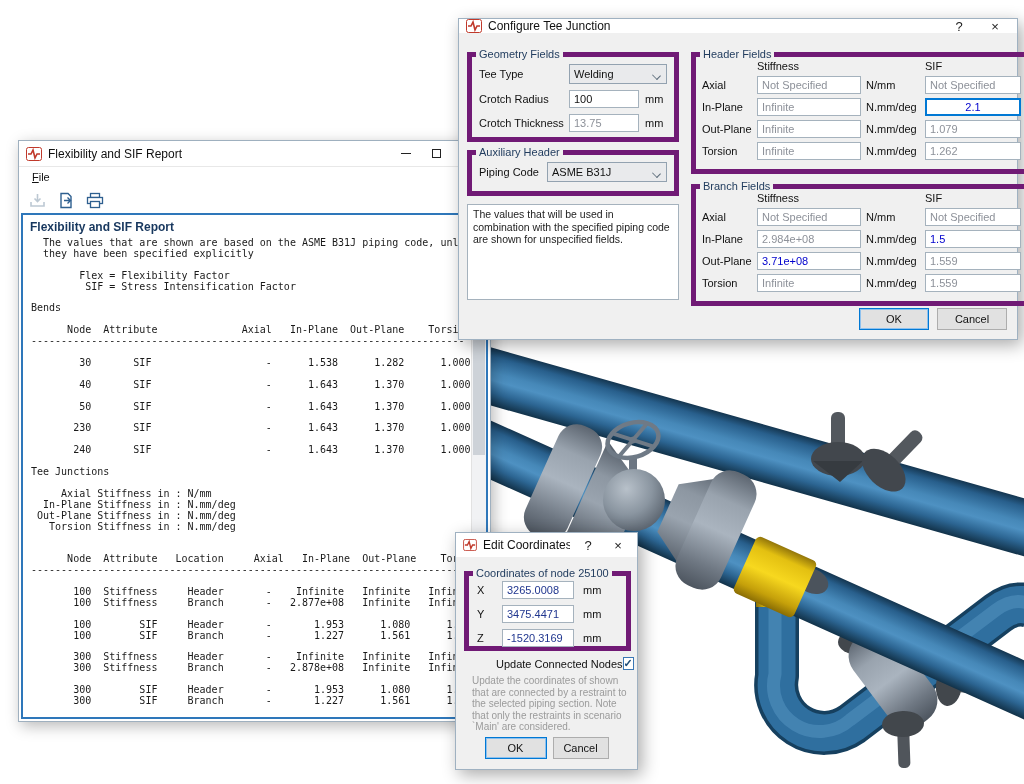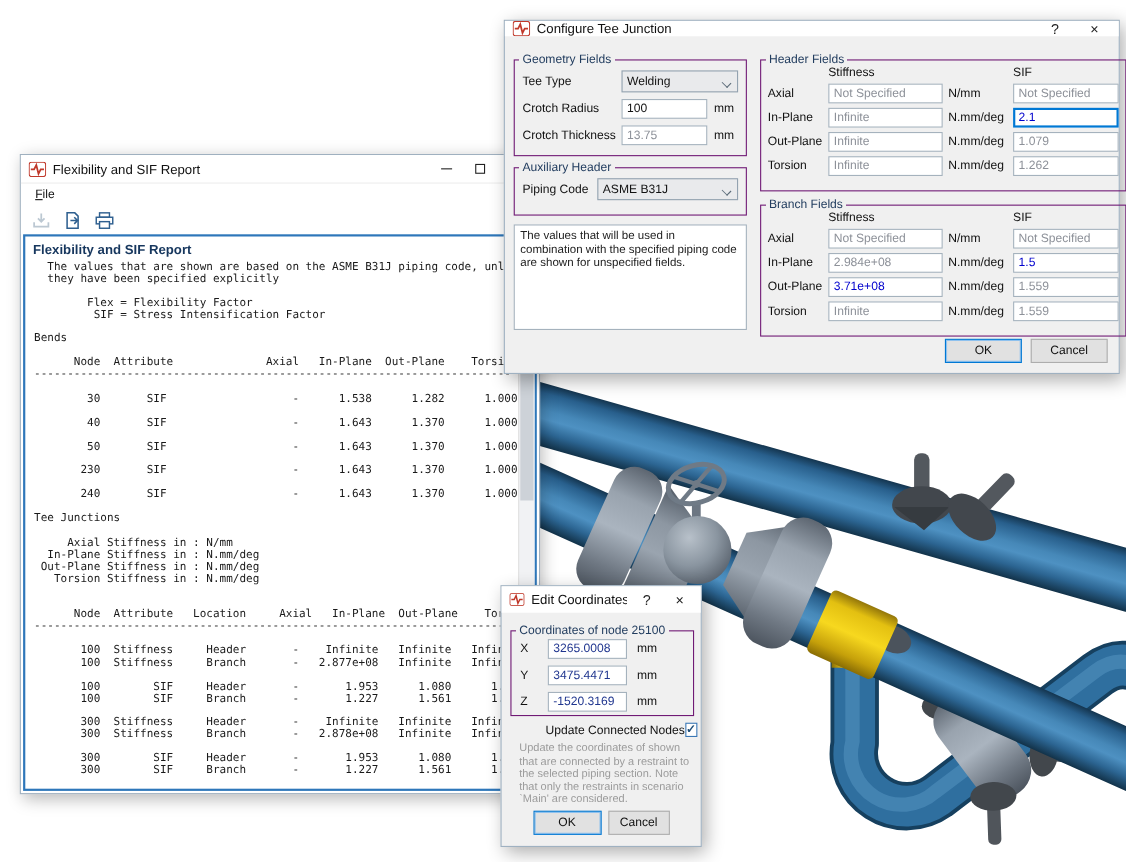--- a/index.html
+++ b/index.html
@@ -36,28 +36,28 @@
   .rw-pre { font-family:"DejaVu Sans Mono", monospace; font-size:10px; line-height:10.9px;
             color:#1a1a1a; padding:2px 0 0 8px; white-space:pre; margin-right:16px; overflow:hidden; }
   .rw-scrollbar { position:absolute; top:0; right:0; bottom:0; width:15px; background:#f1f2f4;
                   border-left:1px solid #e2e2e2; }
   .rw-thumb { position:absolute; top:4px; left:1px; width:12px; height:236px; background:#cdd2d8; }
 
   
   .dialog { position:absolute; background:#f0f0f0; border:1px solid #9fb1c1;
             box-shadow:4px 5px 16px rgba(0,0,0,.33); }
   .dialog .titlebar { height:14px; background:#fff; border-bottom:none; }
-  fieldset { border:1px solid #701a75; background:transparent; position:absolute; }
+  fieldset { border:5px solid #701a75; background:transparent; position:absolute; }
   legend { font-size:11px; color:#223d5f; padding:0 3px; margin-left:4px; white-space:nowrap; }
 
   .tb { height:18px; border:1px solid #a5b2bd; background:#fff; font-size:11px;
         font-family:"Liberation Sans", sans-serif; padding:0 4px; width:100%; color:#111; }
   .tb.auto { color:#8d9199; }
   .tb.user { color:#0000cd; }
-  .tb.focused { border:2px solid #0078d4; padding:0 3px; }
+  .tb.focused { border:2px solid #0078d4; padding:0 3px;text-align:center; }
   .combo { height:20px; border:1px solid #93a2b0; background:#e9eaec; display:flex;
            align-items:center; font-size:11px; color:#111; padding:0 4px; position:relative; }
   .combo .chev { position:absolute; right:6px; top:7px; width:7px; height:7px;
                  border-right:1.6px solid #5a6a78; border-bottom:1.6px solid #5a6a78;
                  transform:rotate(45deg) scaleY(.8); }
   .unit { font-size:11px; color:#111; }
   .lbl { font-size:11px; color:#111; white-space:nowrap; }
   .colhead { font-size:11px; color:#111; }
 
   .btn { height:22px; background:#e1e1e1; border:1px solid #adadad; font-size:11px;

